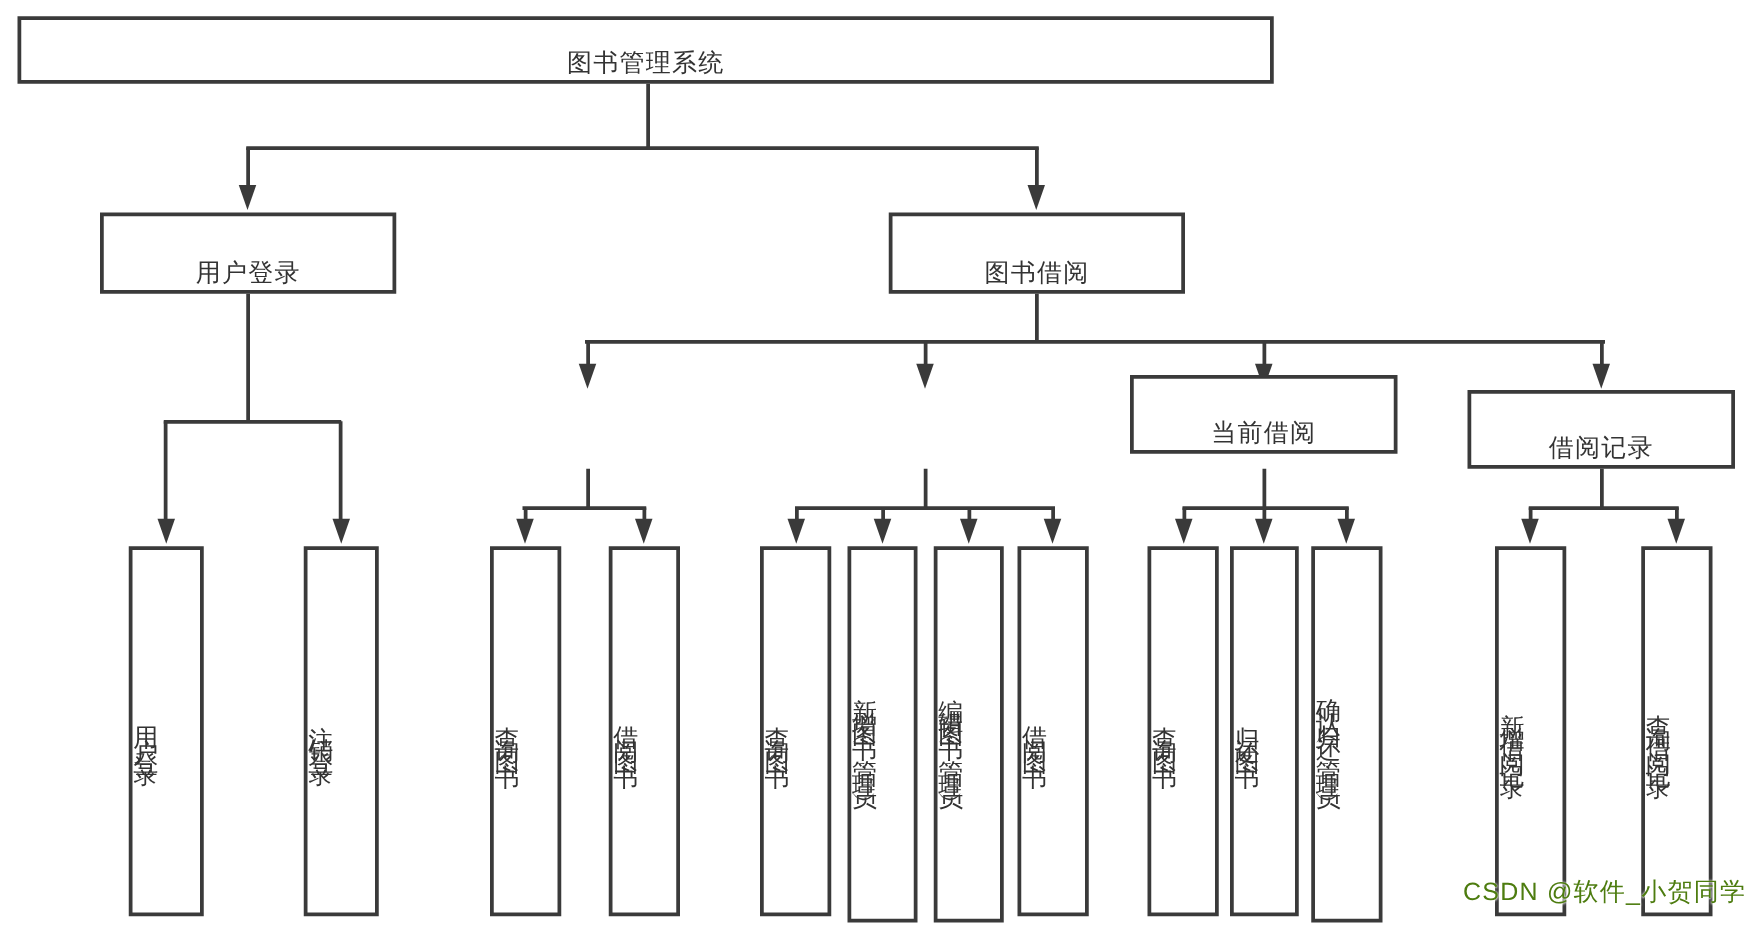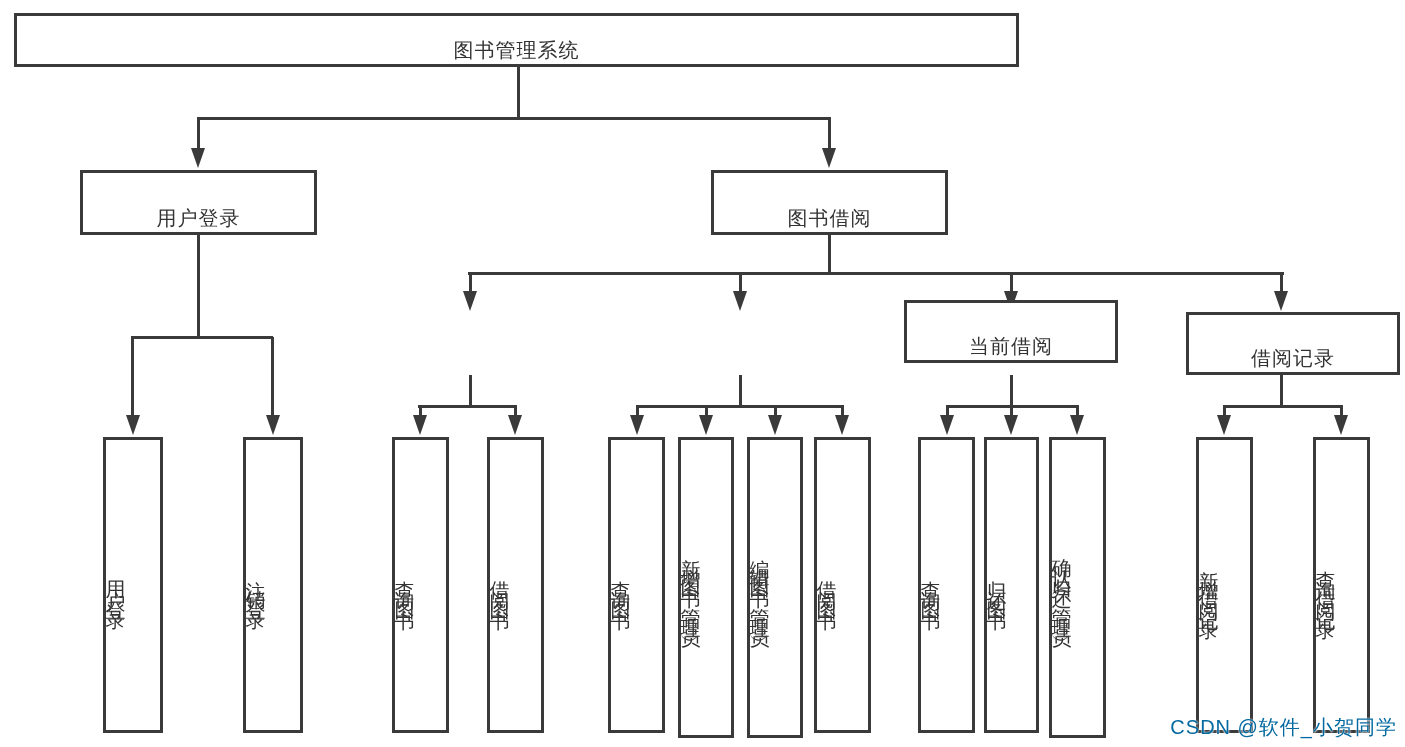--- a/index.html
+++ b/index.html
@@ -18,21 +18,21 @@
   }
   .hline,.vline{position:absolute;background:#3a3a3a;}
   .hline{height:3px;}
   .vline{width:3px;}
   .arrow{
     position:absolute;width:0;height:0;
     border-left:7px solid transparent;border-right:7px solid transparent;
     border-top:20px solid #3a3a3a;
   }
   .watermark{
-    position:absolute;right:8px;bottom:6px;font-size:20px;color:#0369a1;
+    position:absolute;right:8px;bottom:20px;font-size:20px;color:#4d7c0f;
     text-shadow:0 0 2px #ffffff,0 1px 2px rgba(255,255,255,.9);
     letter-spacing:1px;z-index:5;
   }
 </style>
 </head>
 <body>
 
 <div class="stage">
 
   <div class="box" style="left:14px;top:13px;width:1005px;height:54px;">
@@ -67,21 +67,21 @@
   <div class="vline" style="left:739px;top:273px;height:20px;"></div>
   <div class="arrow" style="left:733px;top:291px;"></div>
   <div class="vline" style="left:1010px;top:273px;height:20px;"></div>
   <div class="arrow" style="left:1004px;top:291px;"></div>
   <div class="vline" style="left:1280px;top:273px;height:20px;"></div>
   <div class="arrow" style="left:1274px;top:291px;"></div>
 
   <div class="box" style="left:904px;top:300px;width:214px;height:63px;">
     <span>当前借阅</span>
   </div>
-  <div class="box" style="left:1174px;top:312px;width:214px;height:63px;margin-left:12px;">
+  <div class="box" style="left:1174px;top:312px;width:214px;height:63px;">
     <span>借阅记录</span>
   </div>
 
   <div class="vline" style="left:469px;top:375px;height:33px;"></div>
   <div class="hline" style="left:418px;top:405px;width:99px;"></div>
   <div class="vline" style="left:419px;top:406px;height:10px;"></div>
   <div class="arrow" style="left:413px;top:415px;"></div>
   <div class="vline" style="left:514px;top:406px;height:10px;"></div>
   <div class="arrow" style="left:508px;top:415px;"></div>
 

